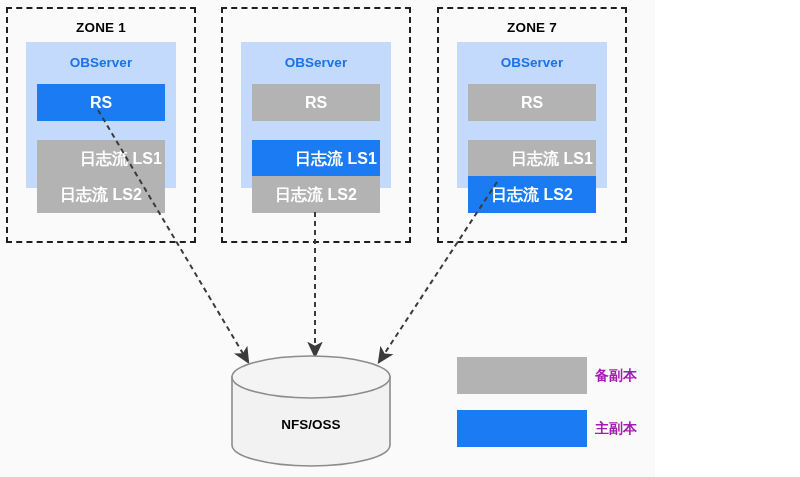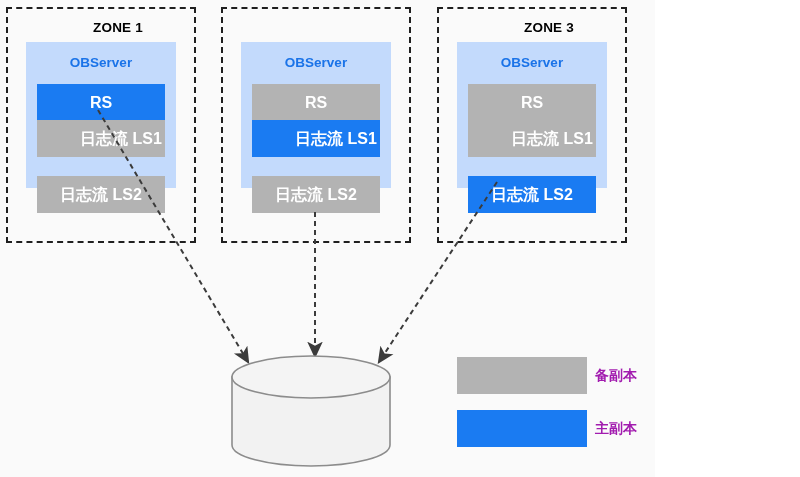--- a/index.html
+++ b/index.html
@@ -34,21 +34,21 @@
     border: 2px dashed #1f1f1f;
     box-sizing: border-box;
     background: transparent;
   }
   #zone-1 { left: 6px; }
   #zone-2 { left: 221px; }
   #zone-3 { left: 437px; }
 
   .zone-title {
     position: absolute;
-    left: 17px;
+    left: 0;
     top: 11px;
     width: 100%;
     text-align: center;
     font-size: 13.5px;
     font-weight: bold;
     color: #000000;
     letter-spacing: .2px;
   }
 
   
@@ -77,21 +77,21 @@
     width: 128px;
     height: 37px;
     line-height: 37px;
     text-align: center;
     font-size: 16px;
     font-weight: bold;
     color: #ffffff;
     box-sizing: border-box;
   }
   .node.slot-1 { top: 42px; }
-  .node.slot-2 { top: 78px; padding-left: 40px; }
+  .node.slot-2 { top: 98px; padding-left: 40px; }
   .node.slot-3 { top: 134px; }
   .node.standby { background: #b3b3b3; }
   .node.primary { background: #1a7bf2; }
 
   
   #arrows {
     position: absolute;
     left: 0;
     top: 0;
     width: 655px;
@@ -168,21 +168,21 @@
   <div class="zone" id="zone-2">
     <div class="observer">
       <div class="observer-title">OBServer</div>
       <div class="node standby slot-1">RS</div>
       <div class="node primary slot-2">日志流 LS1</div>
       <div class="node standby slot-3">日志流 LS2</div>
     </div>
   </div>
 
   <div class="zone" id="zone-3">
-    <div class="zone-title">ZONE 3</div>
+    <div class="zone-title">ZONE 7</div>
     <div class="observer">
       <div class="observer-title">OBServer</div>
       <div class="node standby slot-1">RS</div>
       <div class="node standby slot-2">日志流 LS1</div>
       <div class="node primary slot-3">日志流 LS2</div>
     </div>
   </div>
 
   <svg id="arrows" viewBox="0 0 655 477">
     <defs>
@@ -193,20 +193,21 @@
     <line x1="98" y1="110" x2="248" y2="362" stroke="#3b3b3b" stroke-width="2" stroke-dasharray="5,4" marker-end="url(#ah)"></line>
     <line x1="315" y1="212" x2="315" y2="356" stroke="#3b3b3b" stroke-width="2" stroke-dasharray="5,4" marker-end="url(#ah)"></line>
     <line x1="497" y1="182" x2="379" y2="362" stroke="#3b3b3b" stroke-width="2" stroke-dasharray="5,4" marker-end="url(#ah)"></line>
   </svg>
 
   <div id="storage">
     <svg width="160" height="112" viewBox="0 0 160 112">
       <path d="M1,22 L1,90 A79,21 0 0 0 159,90 L159,22 Z" fill="#f2f2f2" stroke="#8c8c8c" stroke-width="1.6"></path>
       <ellipse cx="80" cy="22" rx="79" ry="21" fill="#f4f4f4" stroke="#8c8c8c" stroke-width="1.6"></ellipse>
     </svg>
+    <div id="storage-label">NFS/OSS</div>
   </div>
 
   <div id="legend">
     <div class="legend-row">
       <div class="legend-swatch standby"></div>
       <div class="legend-label">备副本</div>
     </div>
     <div class="legend-row">
       <div class="legend-swatch primary"></div>
       <div class="legend-label">主副本</div>

